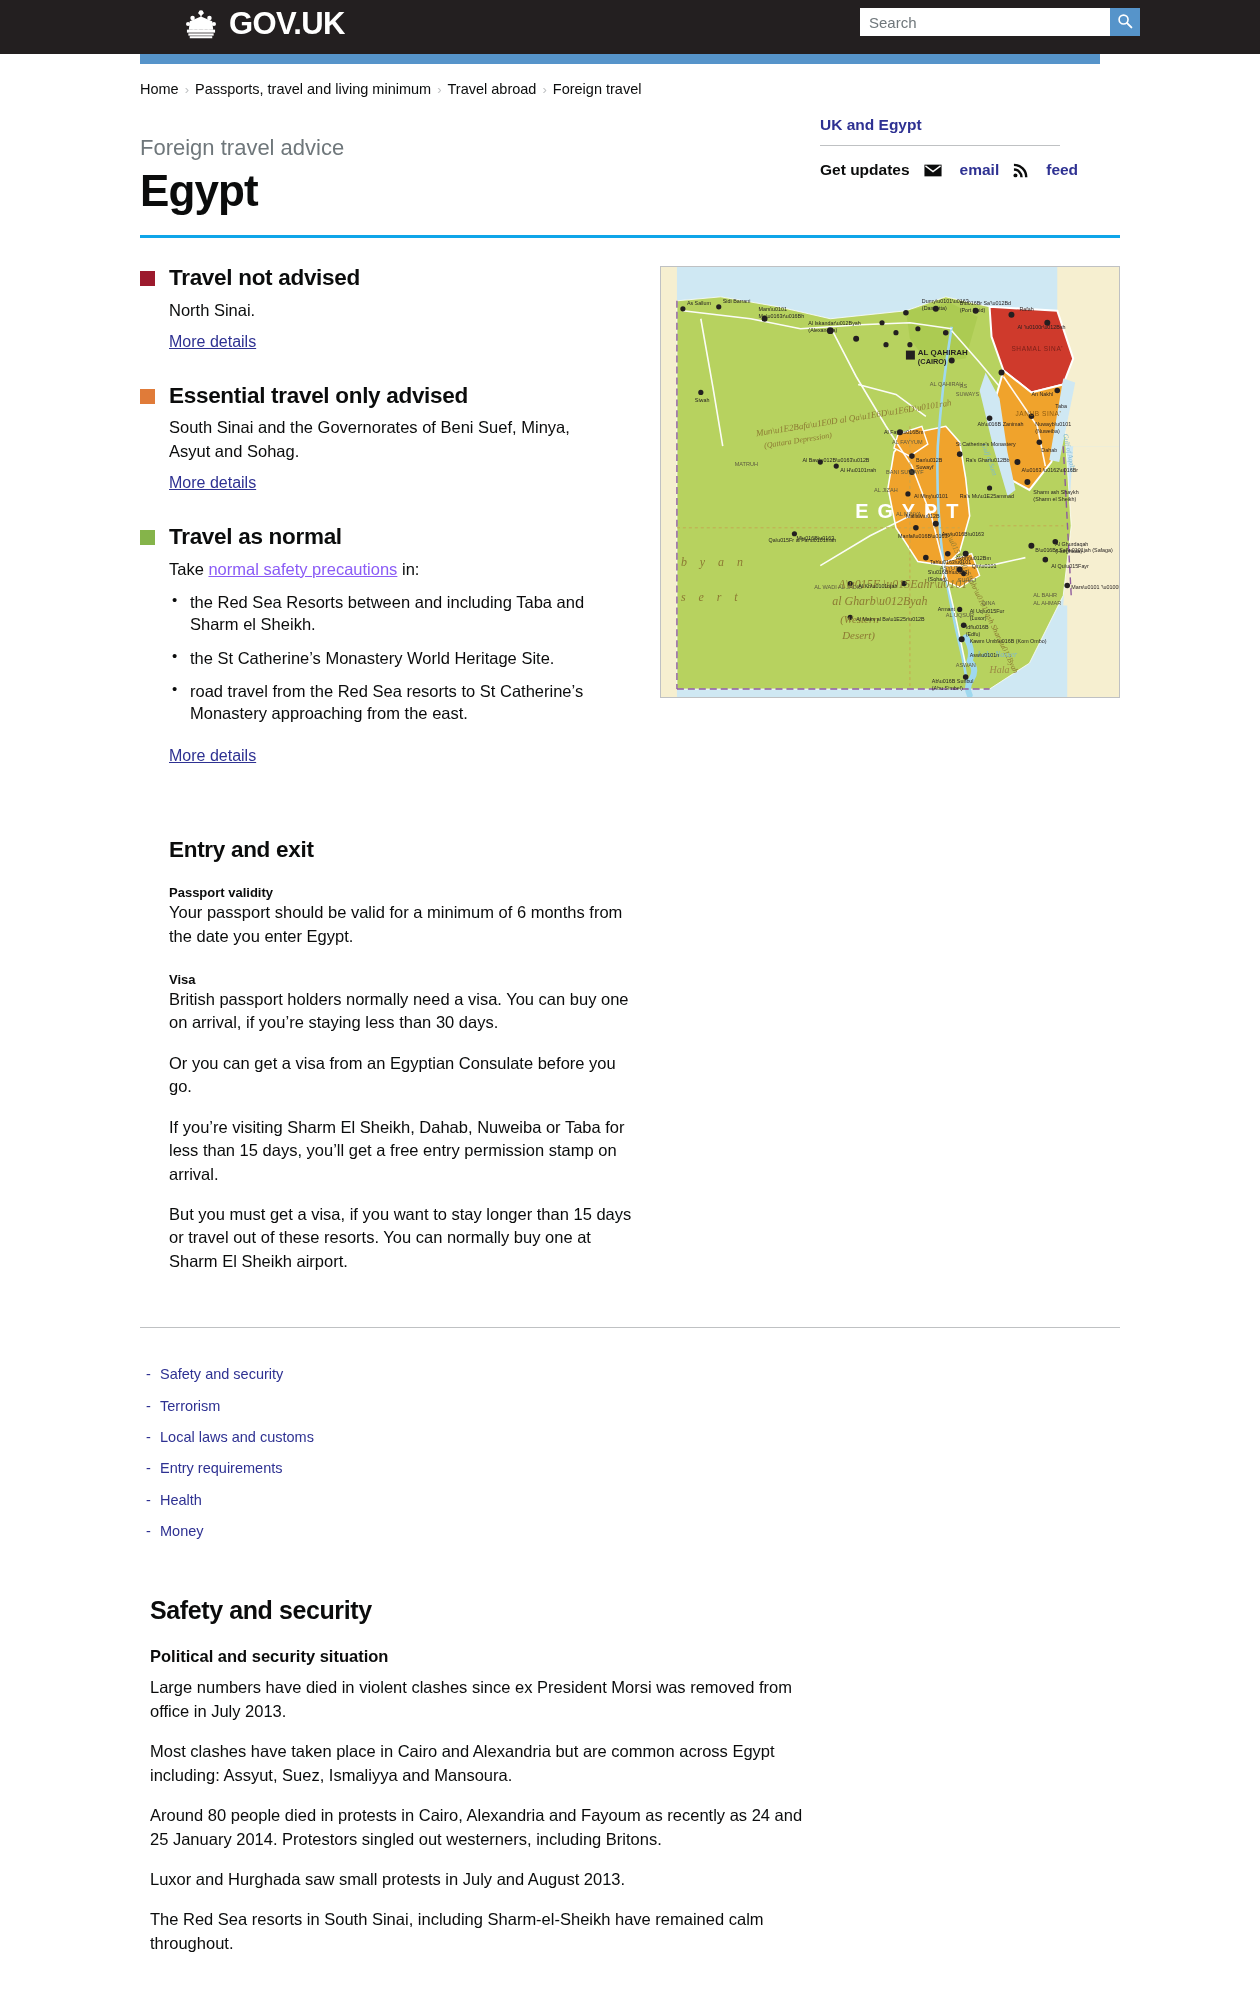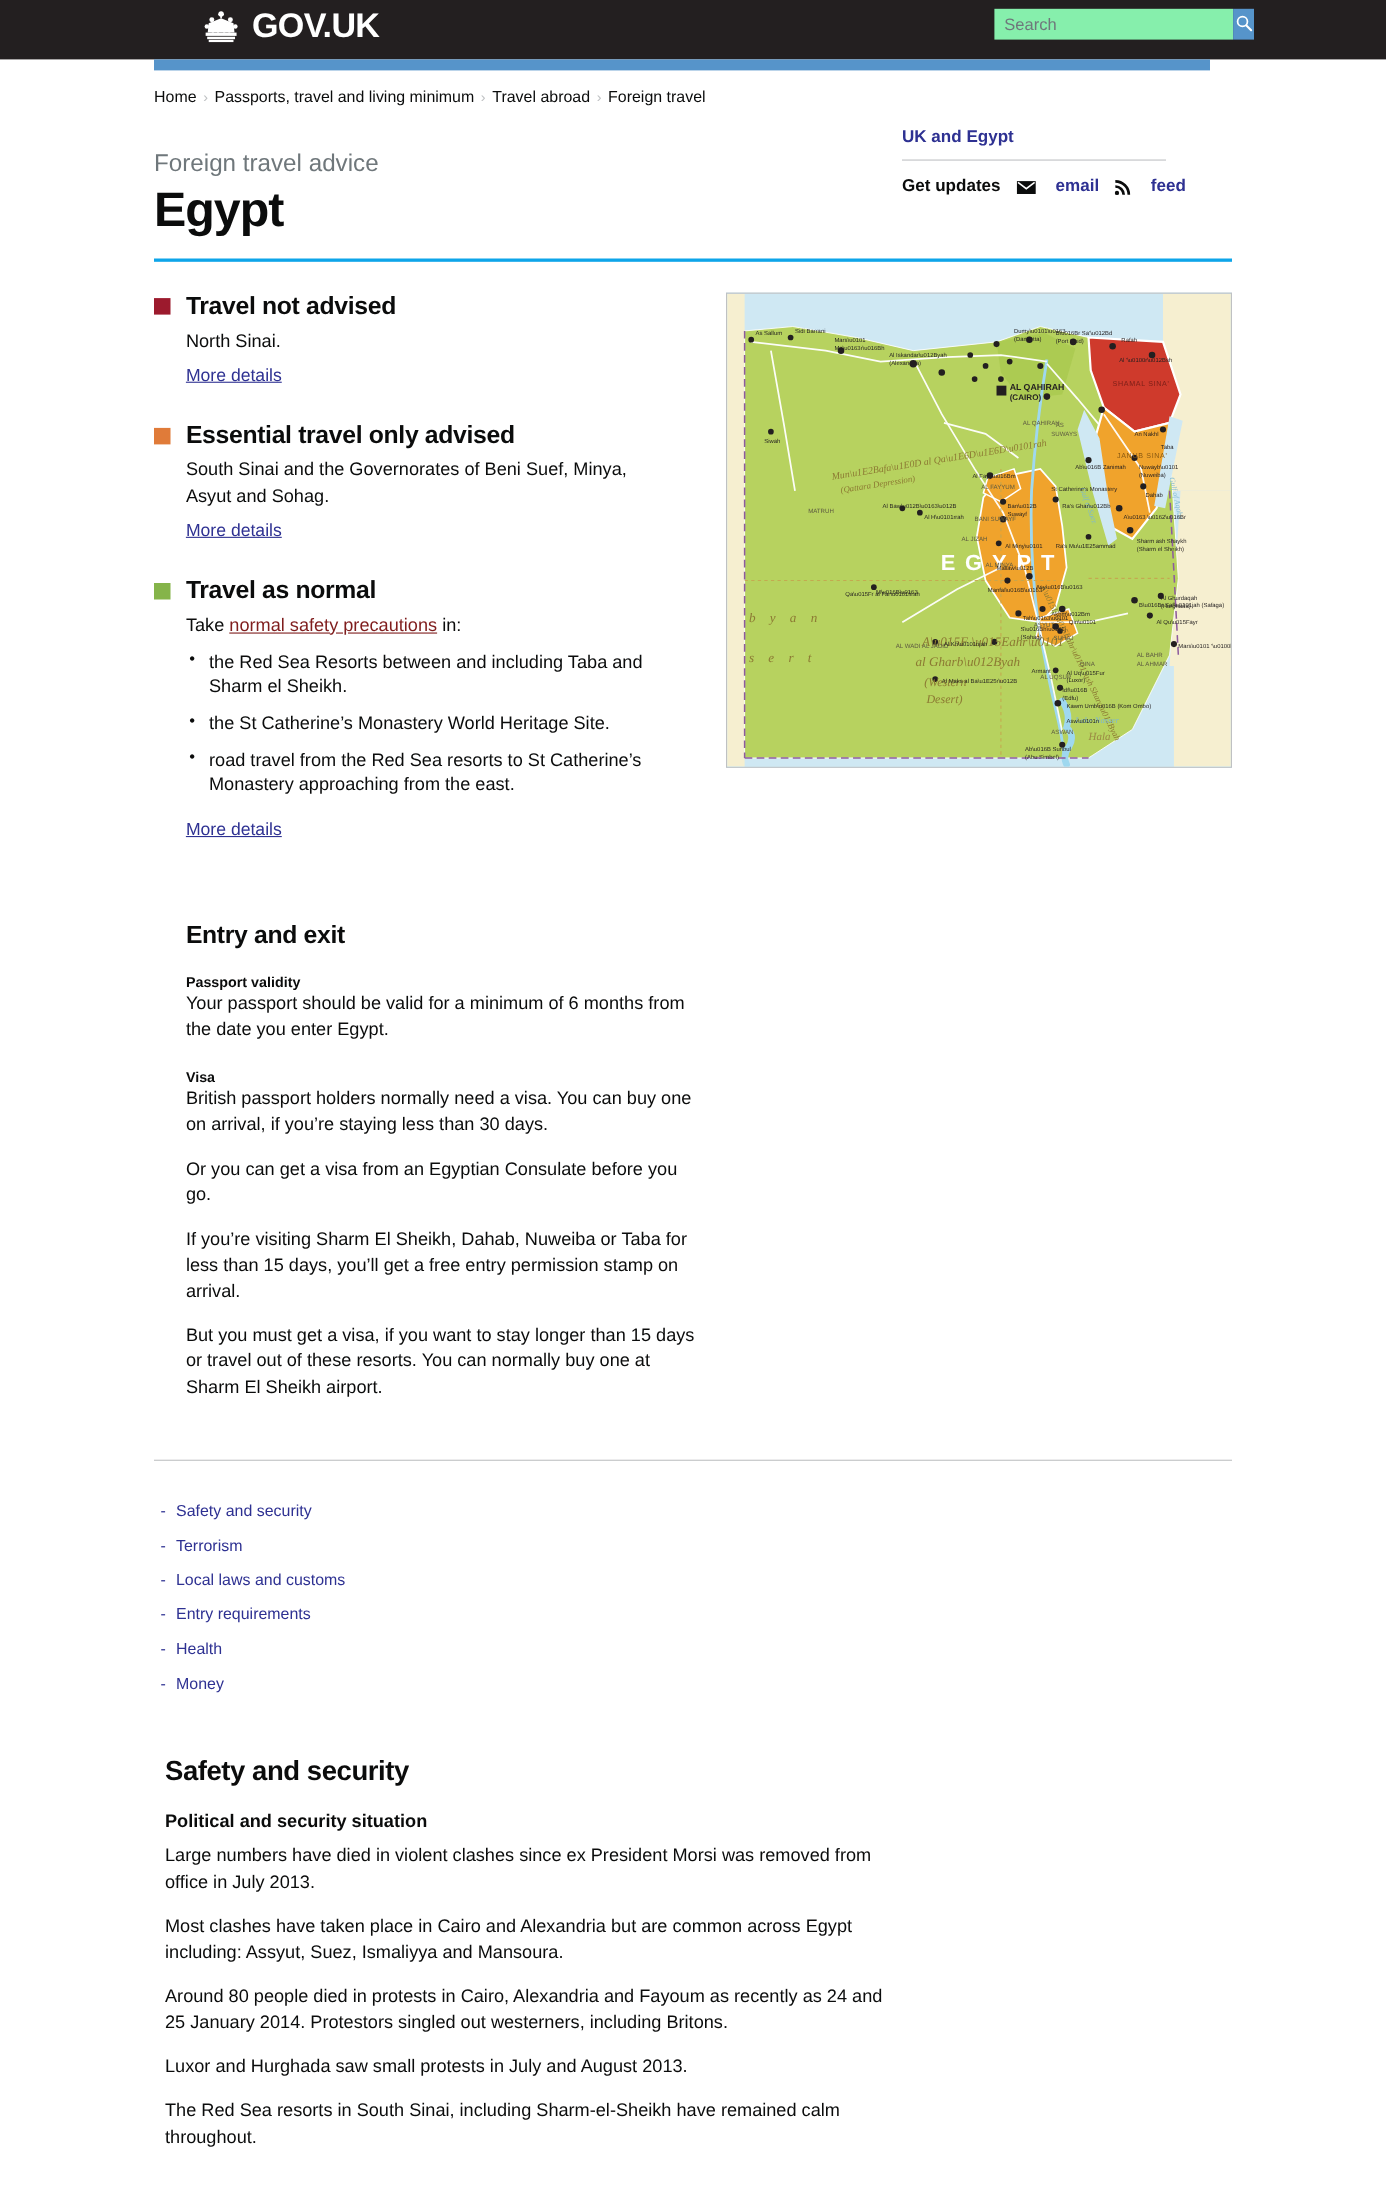--- a/index.html
+++ b/index.html
@@ -43,27 +43,26 @@
   .search-wrap {
     position: absolute;
     right: -20px; top: 8px;
     display: flex;
     height: 28px;
     width: 280px;
   }
   .search-input {
     flex: 1;
     border: none;
-    background: #86efac;
+    background: #ffffff;
     padding: 0 9px;
     font-family: "Liberation Sans", sans-serif;
     font-size: 15px;
     color: #6f777b;
     outline: none;
-    margin-left: 44px;
   }
   .search-input::placeholder { color:#6f777b; opacity:1; }
   .search-btn {
     width: 30px;
     background: #5694ca;
     border: none;
     cursor: pointer;
     display:flex; align-items:center; justify-content:center;
   }
   .search-btn svg { width:16px; height:16px; }
@@ -220,21 +219,21 @@
     color: #0b0c0c;
   }
   .more-details {
     display: inline-block;
     margin-top: 9px;
     color: #2e3192;
     font-size: 16px;
     text-decoration: underline;
   }
   a.inline-link {
-    color: #7f1d1d;
+    color: #8b5cf6;
     text-decoration: underline;
   }
 
   
   .map-box {
     position: absolute;
     right: 0;
     top: 28px;
     width: 460px;
     height: 432px;

